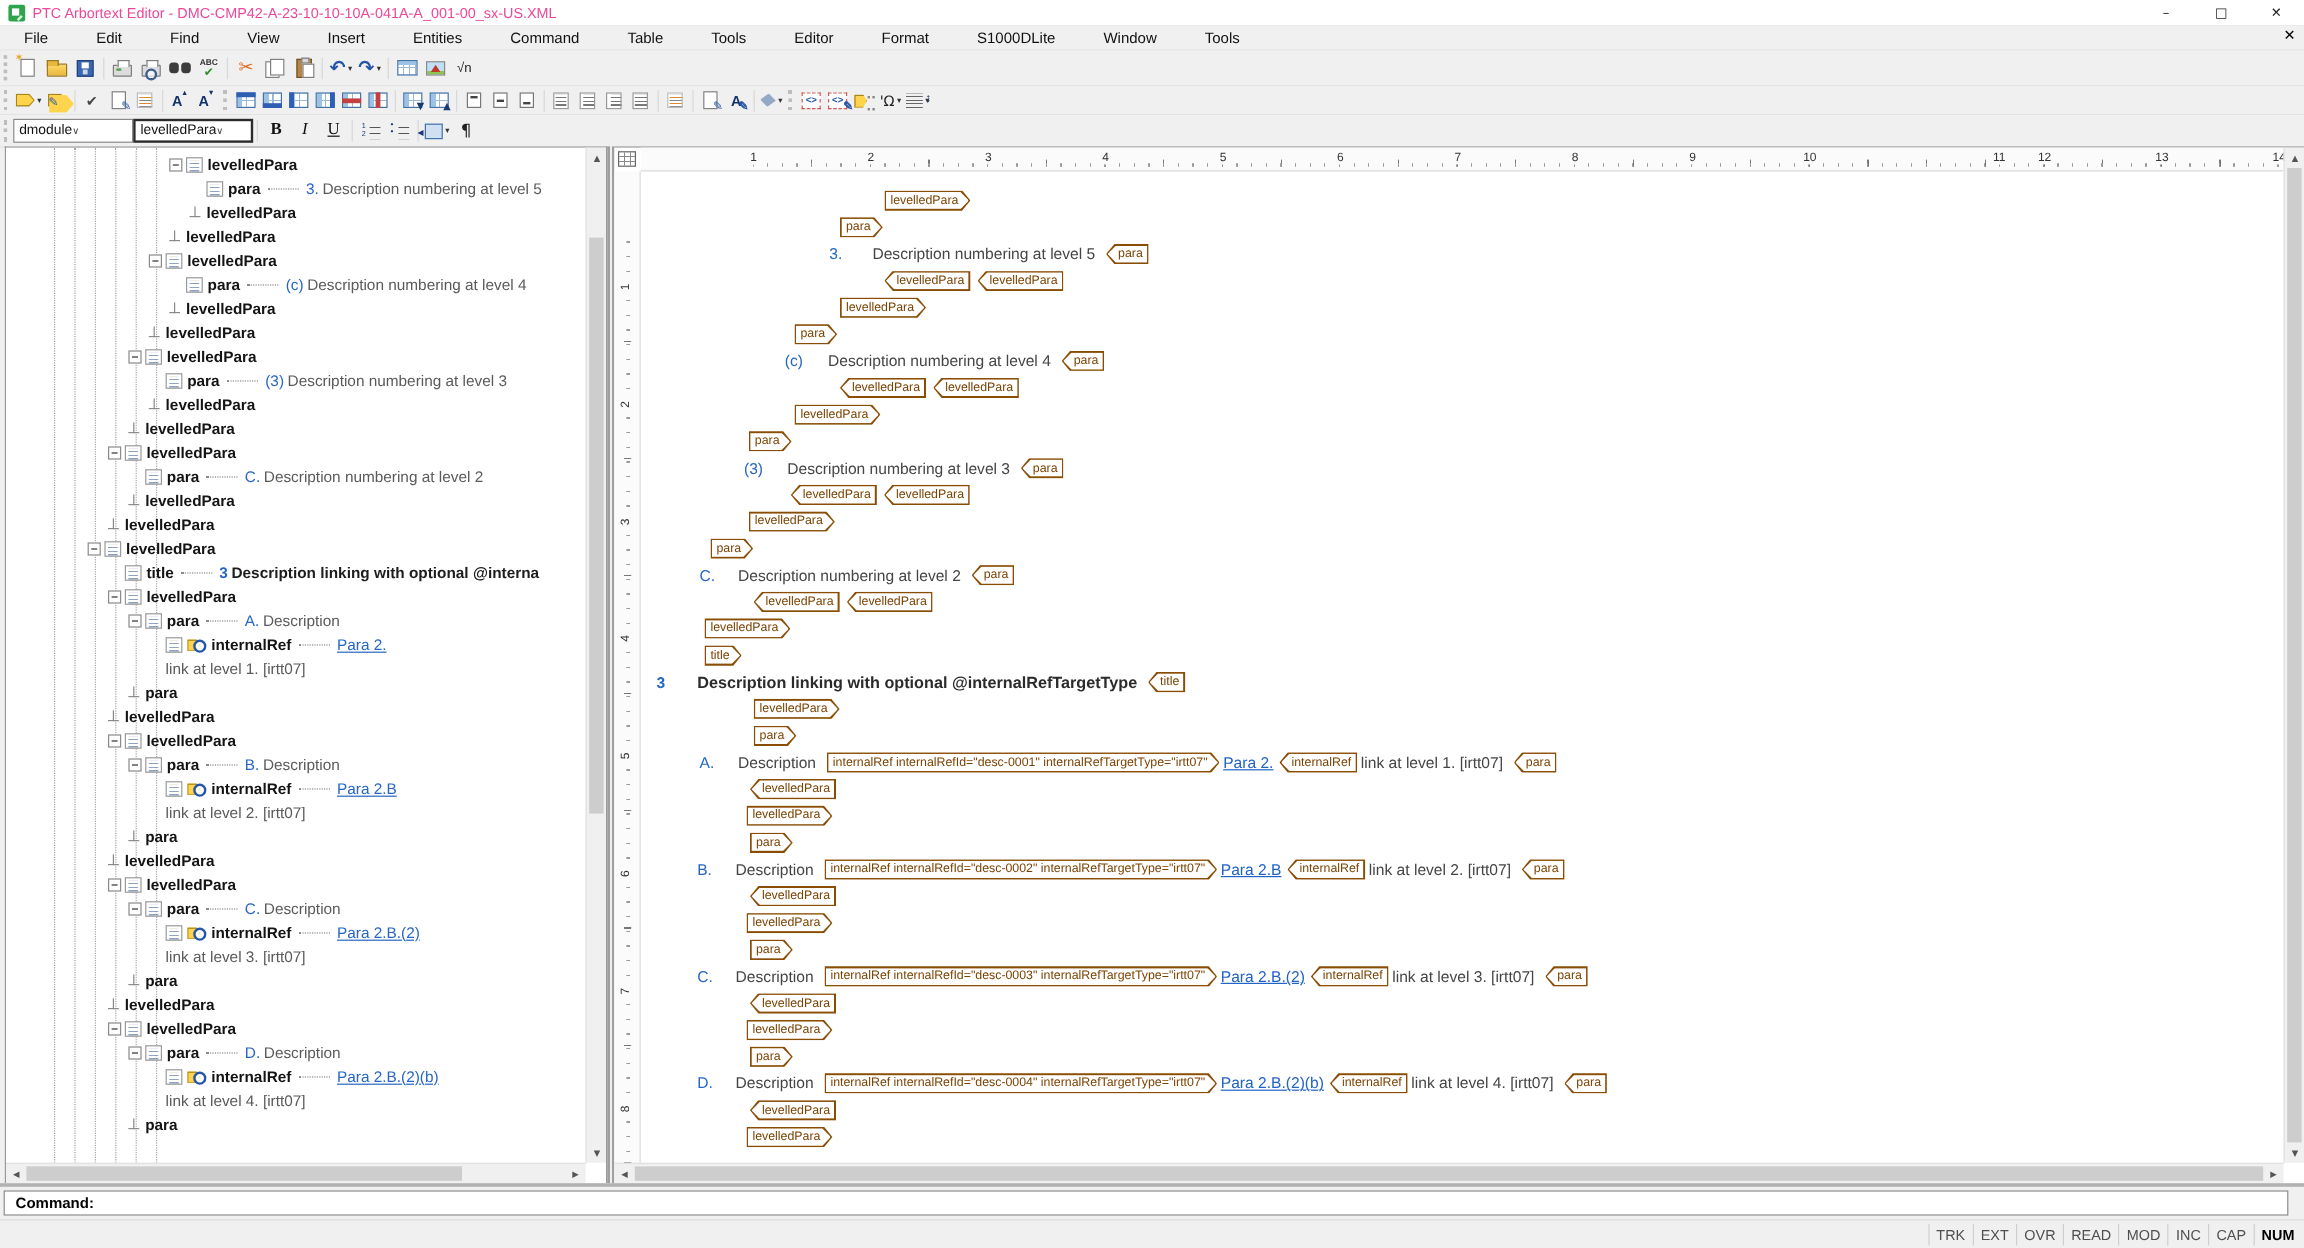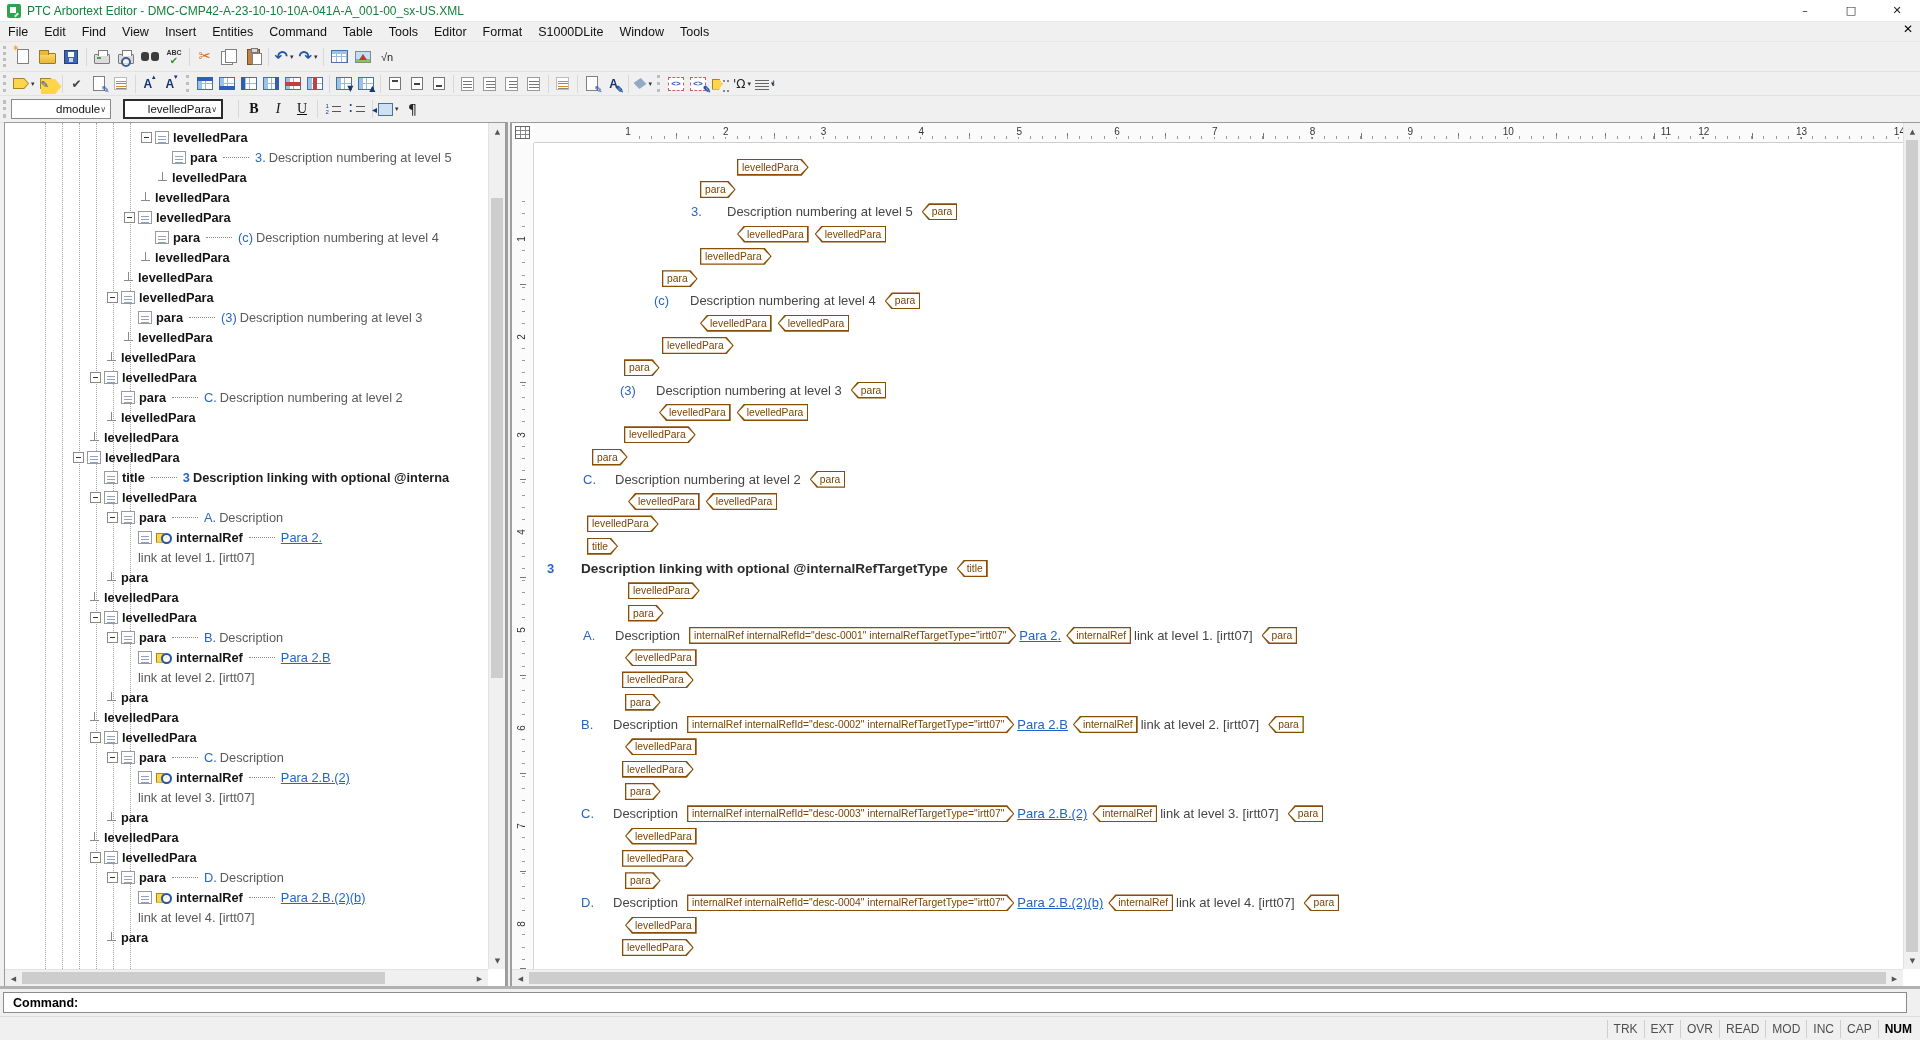--- a/index.html
+++ b/index.html
@@ -5,27 +5,27 @@
   *{box-sizing:border-box;margin:0;padding:0}
   html,body{width:1920px;height:1040px;overflow:hidden;background:#f0f0f0;
     font-family:"Liberation Sans",sans-serif;-webkit-font-smoothing:antialiased}
   .ico{font-family:"DejaVu Sans",sans-serif}
 
   
   .titlebar{height:22px;background:#fff;display:flex;align-items:center;border-bottom:1px solid #e8e8e8}
   .appicon{width:14px;height:14px;margin:0 6px 0 7px;background:#2fa44c;border-radius:2px;position:relative;flex:none}
   .appicon::before{content:"";position:absolute;left:3px;top:3px;width:6px;height:6px;background:#fff}
   .appicon::after{content:"";position:absolute;right:2px;bottom:2px;width:5px;height:2px;background:#d7f2de;transform:rotate(-45deg)}
-  .wtitle{font-size:12px;color:#15803d}
+  .wtitle{font-size:12px;color:#ec4899}
   .wbtns{margin-left:auto;display:flex;height:100%}
   .wbtn{width:46px;display:flex;align-items:center;justify-content:center;font-size:11px;color:#222}
 
   
   .menubar{height:20px;background:#f0f0f0;display:flex;align-items:center;font-size:12.5px;color:#111;position:relative;border-bottom:1px solid #e6e6e6}
-  .mitem{padding:0 8px;line-height:20px}
+  .mitem{padding:0 20px;line-height:20px}
   .menu-close{position:absolute;right:7px;top:0;font-size:12px;font-weight:bold;color:#000}
 
   
   .toolbar{background:#f0f0f0;display:flex;align-items:center;border-bottom:1px solid #e3e3e3}
   .tb1{height:30px}.tb2{height:24px}.tb3{height:27px}
   .grip{width:3px;height:70%;border-left:3px dotted #bdbdbd;margin:0 5px 0 3px;flex:none}
   .tsep{width:1px;height:18px;background:#d8d8d8;margin:0 3px;flex:none}
   .tbtn{height:24px;min-width:24px;padding:0 2px;display:flex;align-items:center;justify-content:center;position:relative;flex:none}
   .tb2 .tbtn{height:22px;min-width:22px}
   .dd{font-size:7px;color:#333;margin-left:2px}
@@ -102,21 +102,21 @@
   .i-ol{width:15px;height:13px;background:
     repeating-linear-gradient(transparent 0 2px,#555 2px 3px,transparent 3px 5px);background-size:9px 12px;background-position:6px 1px;background-repeat:no-repeat}
   .i-ol::before{content:"1\A 2";white-space:pre;position:absolute;left:0;top:0;font-size:6px;line-height:6px;color:#1a3a74}
   .i-ul{width:15px;height:13px;background:
     repeating-linear-gradient(transparent 0 2px,#555 2px 3px,transparent 3px 5px);background-size:9px 12px;background-position:6px 1px;background-repeat:no-repeat}
   .i-ul::before{content:"•\A •";white-space:pre;position:absolute;left:0;top:-1px;font-size:7px;line-height:6px;color:#1a3a74}
   .i-indent{width:15px;height:13px;border:1px solid #4472a8;background:#cfe0f2}
   .i-indent::before{content:"◂";position:absolute;left:-7px;top:0;font-size:10px;color:#1a3a74}
   .i-pil{font-size:14px;color:#222;line-height:1}
   .txtb{font-family:"Liberation Serif",serif;font-size:14px;color:#111;line-height:1}
-  .combo{width:100px;height:20px;border:1px solid #8a8a8a;background:#fff;display:flex;align-items:center;justify-content:flex-end;font-size:11.5px;padding:0 4px;margin-right:12px;color:#111}
+  .combo{width:100px;height:20px;border:1px solid #8a8a8a;background:#fff;display:flex;align-items:center;justify-content:flex-start;font-size:11.5px;padding:0 4px;margin-right:0;color:#111}
   .combo.focus{border:2px solid #2b2b2b}
   .combo .chev{font-size:8px;color:#444}
 
   
   .main{position:absolute;left:0;right:0;top:122px;bottom:54px}
   .treepane{position:absolute;left:4px;top:0;width:502px;height:100%;background:#fff;border:1px solid #9a9a9a;border-bottom:none}
   .treerows{position:absolute;left:0;top:0;right:17px;bottom:17px;overflow:hidden;padding-top:4px}
   .guide{position:absolute;top:0;bottom:0;border-left:1px dotted #a5a5a5}
   .trow{height:20px;display:flex;align-items:center;white-space:nowrap;position:relative;font-size:12.8px}
   .tname{font-weight:bold;color:#141414}

